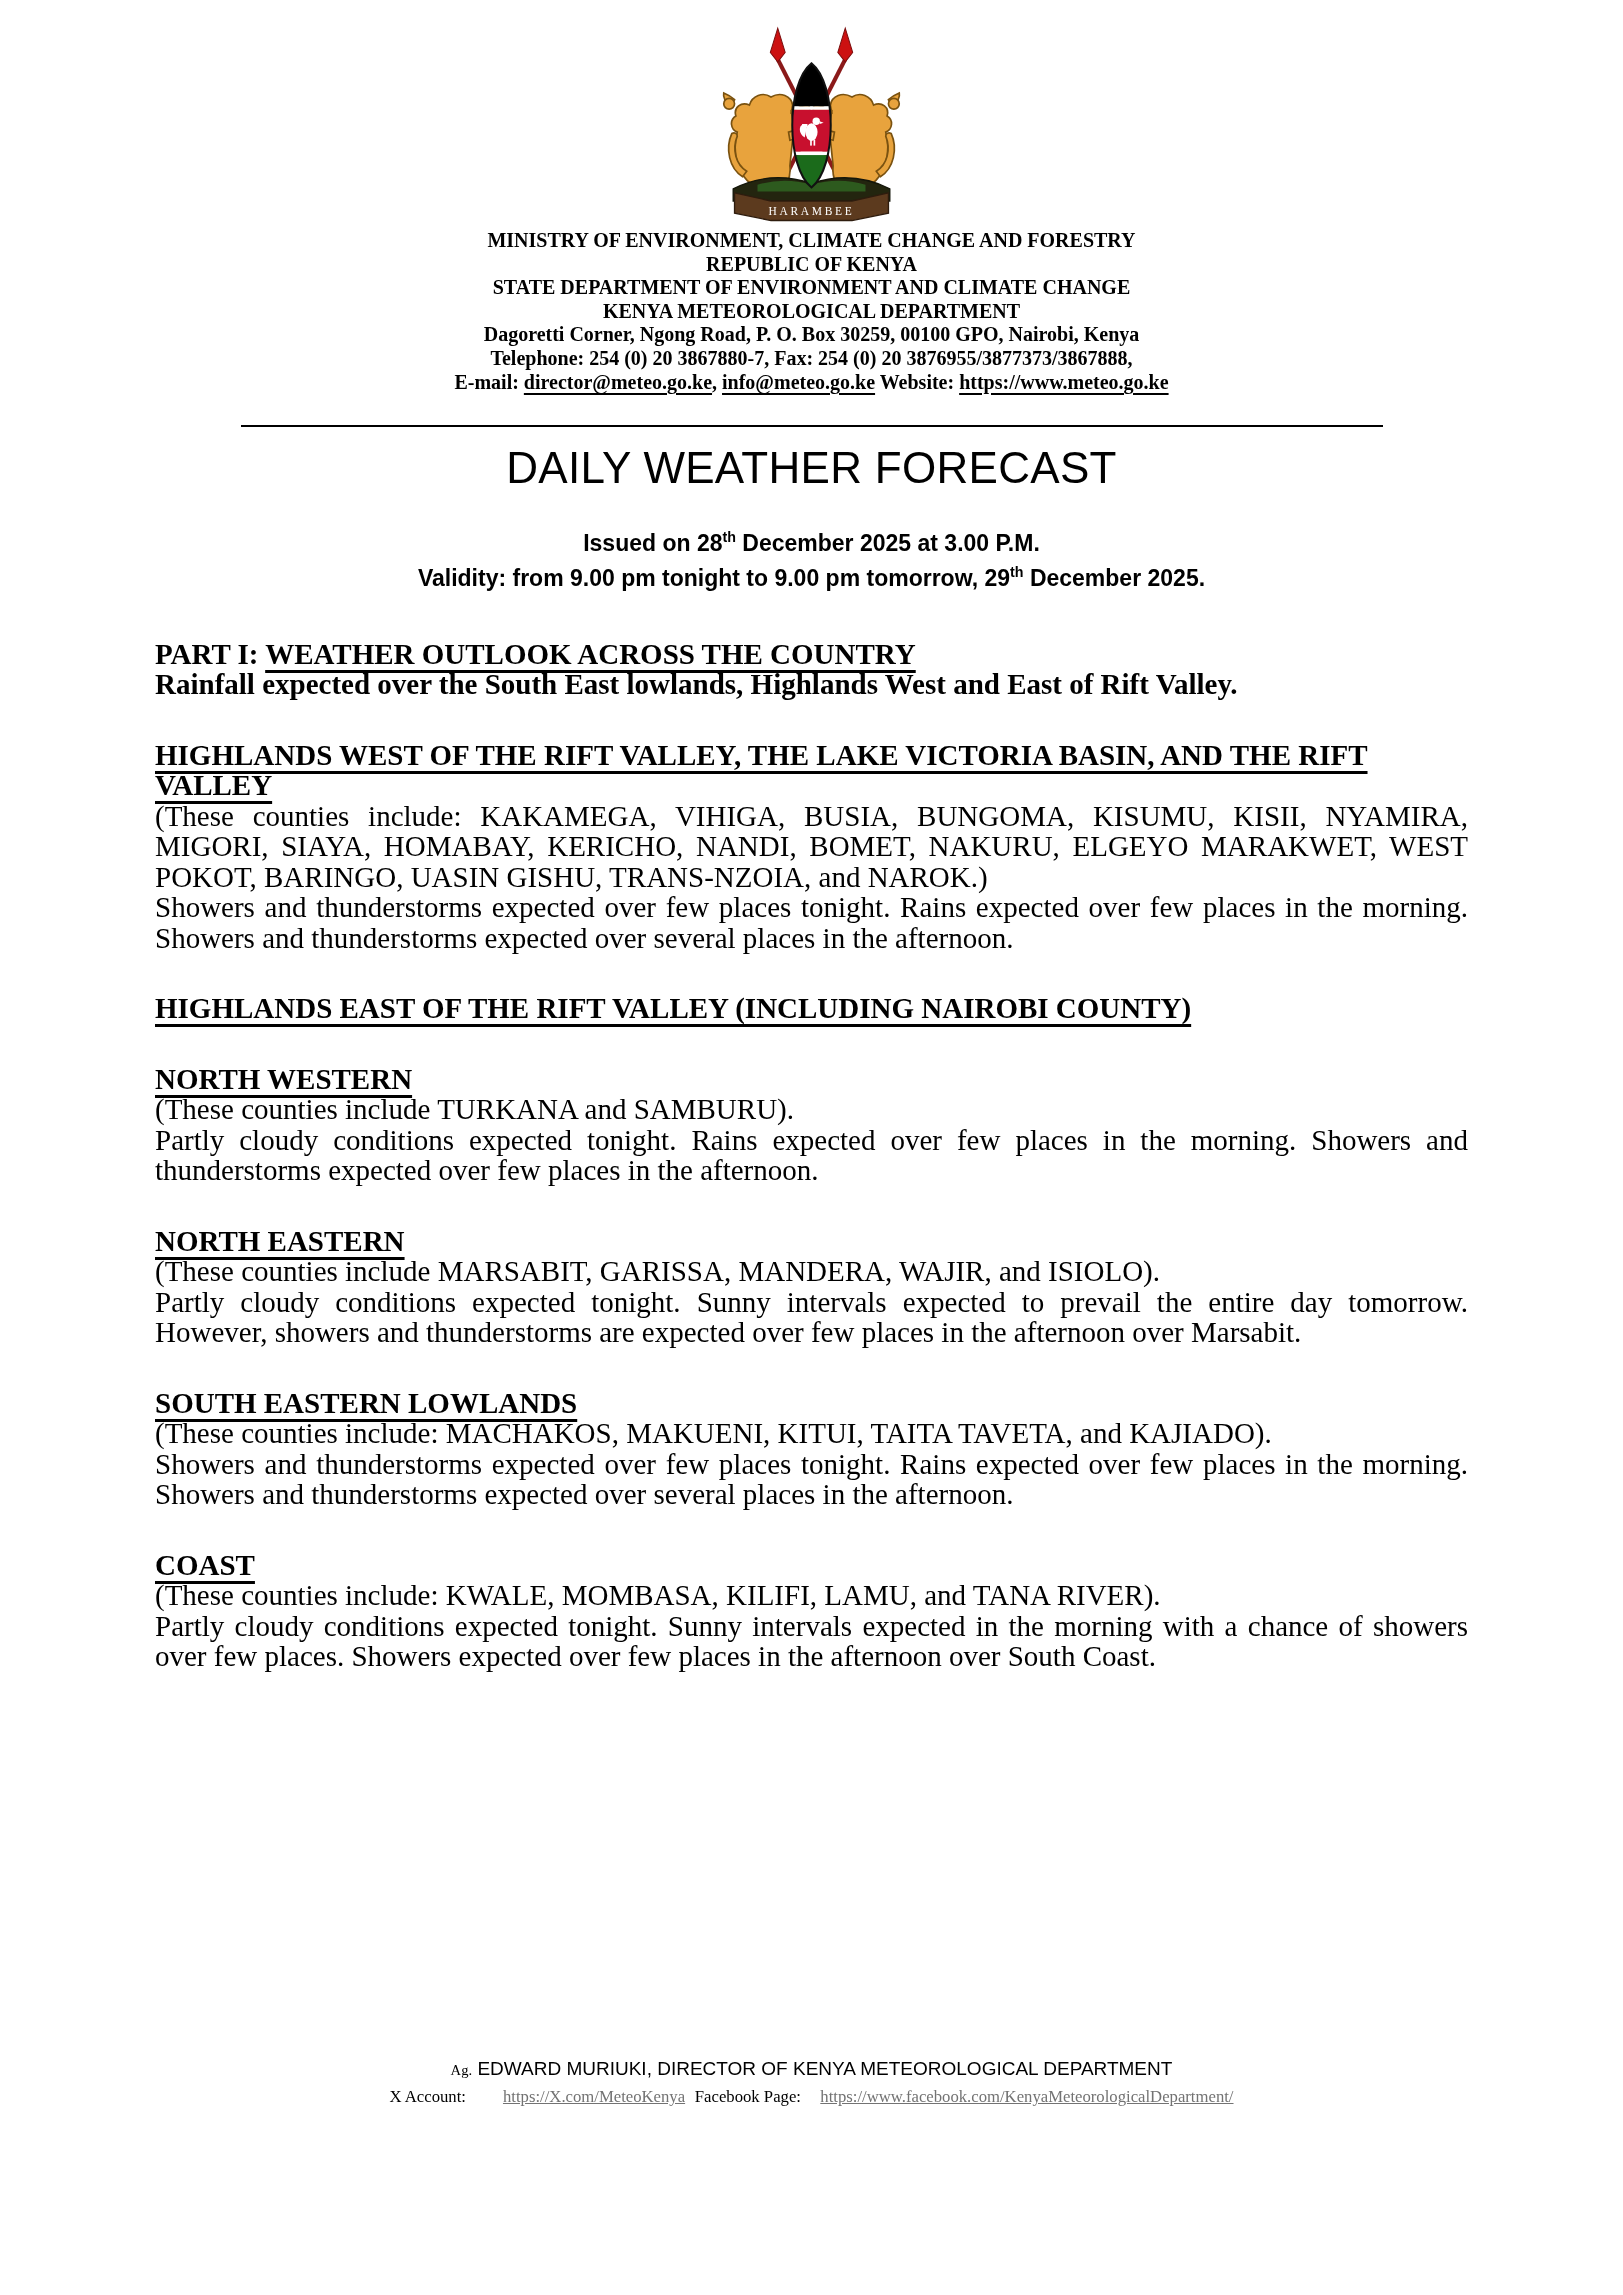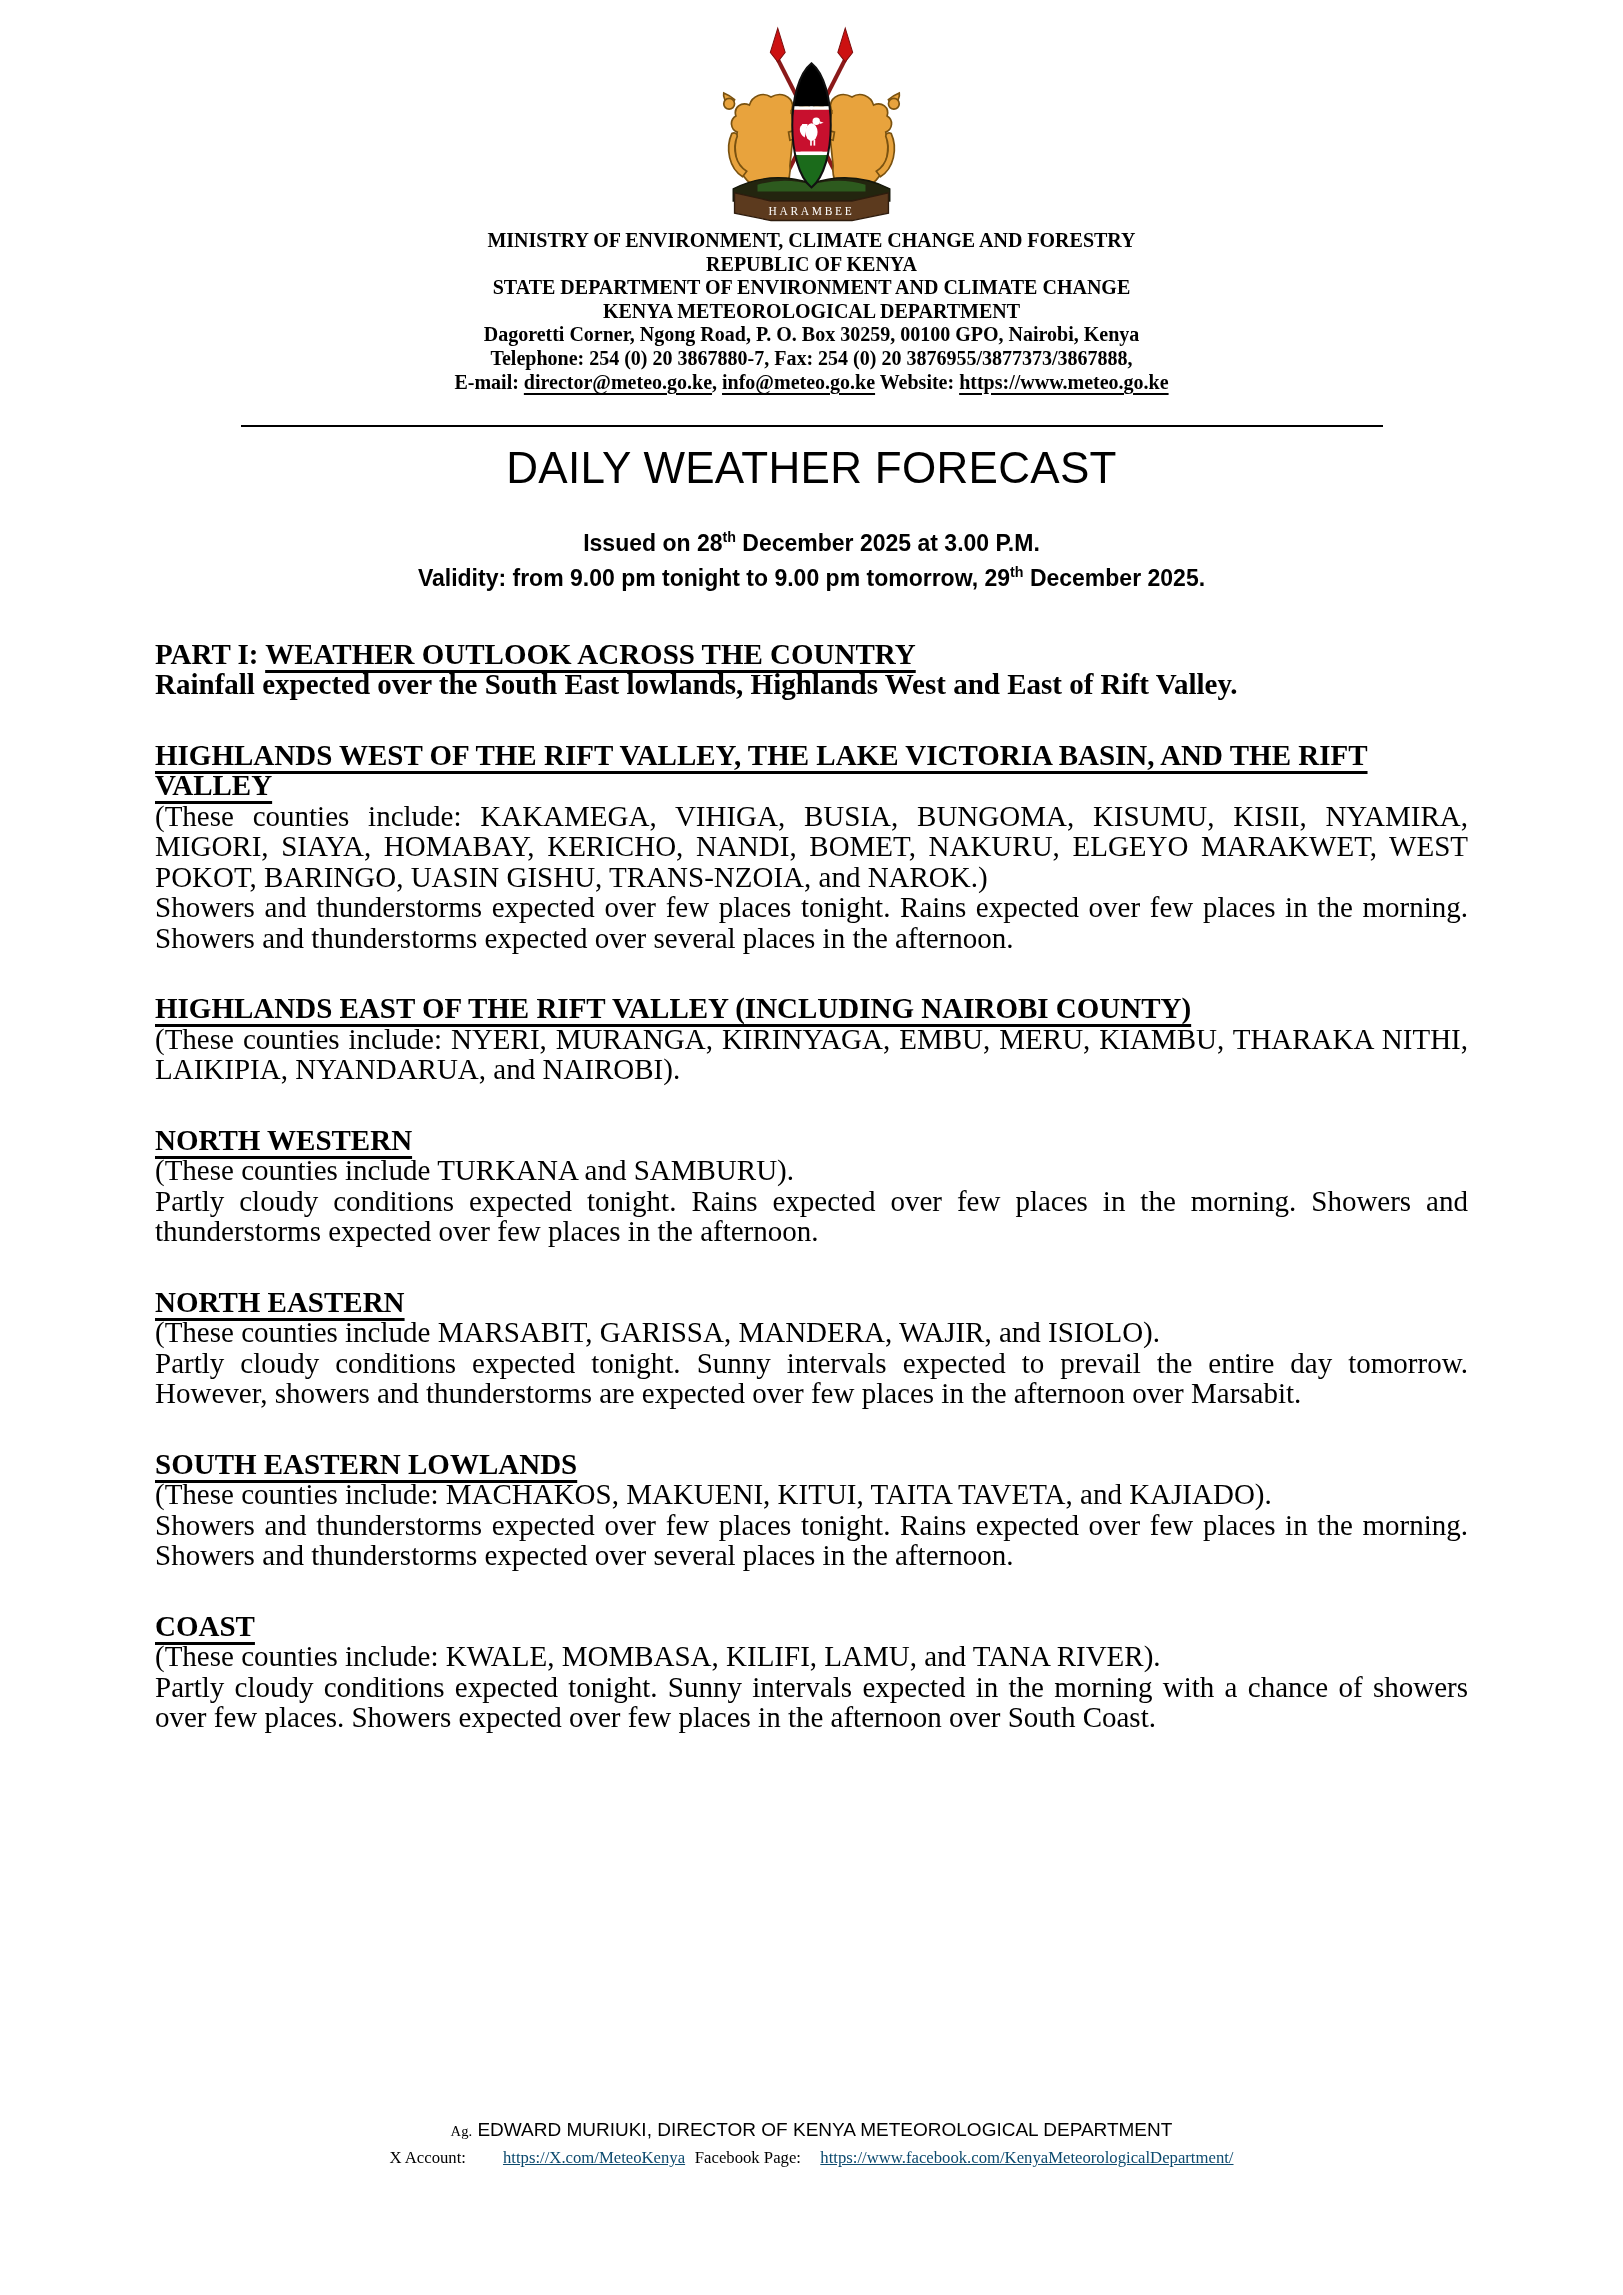--- a/index.html
+++ b/index.html
@@ -92,21 +92,21 @@
     font-size: 14.6px;
   }
   .social-line {
     margin-top: 7px;
     font-size: 16.7px;
     font-family: "Liberation Serif", serif;
   }
   .social-line .lbl { margin-right: 37px; }
   .social-line .lbl2 { margin-left: 9.7px; margin-right: 19.4px; }
   a.link {
-    color: #0c4a6e;
+    color: #737373;
     cursor: pointer;
   }
 </style>
 </head>
 <body>
 
 <div class="page">
 
   <svg class="crest" width="243" height="198" viewBox="0 0 360 293" aria-hidden="true">
 
@@ -199,21 +199,20 @@
     <div class="bold-line">Rainfall expected over the South East lowlands, Highlands West and East of Rift Valley.</div>
 
     <div class="section">
       <div class="sec-heading"><span class="u">HIGHLANDS WEST OF THE RIFT VALLEY, THE LAKE VICTORIA BASIN, AND THE RIFT VALLEY</span></div>
       <div class="counties">(These counties include: KAKAMEGA, VIHIGA, BUSIA, BUNGOMA, KISUMU, KISII, NYAMIRA, MIGORI, SIAYA, HOMABAY, KERICHO, NANDI, BOMET, NAKURU, ELGEYO MARAKWET, WEST POKOT, BARINGO, UASIN GISHU, TRANS-NZOIA, and NAROK.)</div>
       <div class="forecast">Showers and thunderstorms expected over few places tonight. Rains expected over few places in the morning. Showers and thunderstorms expected over several places in the afternoon.</div>
     </div>
 
     <div class="section">
       <div class="sec-heading"><span class="u">HIGHLANDS EAST OF THE RIFT VALLEY (INCLUDING NAIROBI COUNTY)</span></div>
-      <div class="counties">(These counties include: NYERI, MURANGA, KIRINYAGA, EMBU, MERU, KIAMBU, THARAKA NITHI, LAIKIPIA, NYANDARUA, and NAIROBI).</div>
     </div>
 
     <div class="section">
       <div class="sec-heading"><span class="u">NORTH WESTERN</span></div>
       <div class="counties">(These counties include TURKANA and SAMBURU).</div>
       <div class="forecast">Partly cloudy conditions expected tonight. Rains expected over few places in the morning. Showers and thunderstorms expected over few places in the afternoon.</div>
     </div>
 
     <div class="section">
       <div class="sec-heading"><span class="u">NORTH EASTERN</span></div>

